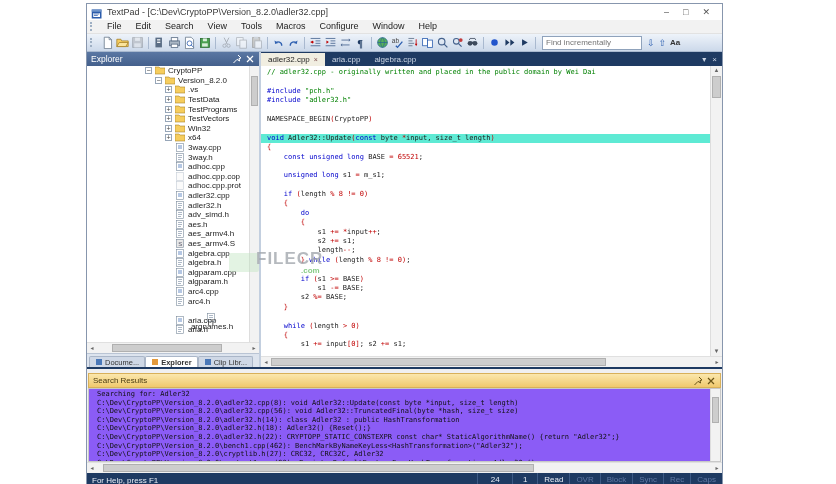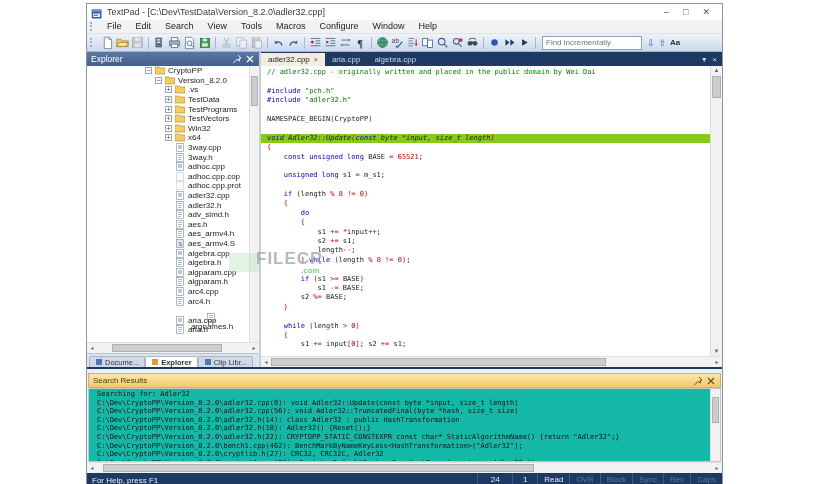--- a/index.html
+++ b/index.html
@@ -63,34 +63,34 @@
   .tabbar{height:14px;background:#1e3a62;display:flex;align-items:flex-end;flex:0 0 auto;color:#cdd7e6;}
   .etab{font-size:8px;padding:1px 7px 1px 7px;height:13px;box-sizing:border-box;display:flex;align-items:center;gap:4px;}
   .etab.active{background:#f1eee1;color:#222;}
   .etab .tclose{font-size:7px;color:#7a4a4a;}
   .tabbar-right{margin-left:auto;display:flex;align-items:center;gap:6px;color:#cdd7e6;
     font-size:8px;padding:0 5px;height:100%;}
   .codewrap{flex:1;position:relative;overflow:hidden;background:#fff;}
   .code{position:absolute;left:0;top:2px;right:11px;font-family:"DejaVu Sans Mono","Liberation Mono",monospace;
     font-size:7px;line-height:9.4px;color:#1a1a1a;}
   .cl{white-space:pre;padding-left:6px;height:9.4px;}
-  .cl.hl{background:#84cc16;font-style:italic;}
+  .cl.hl{background:#5eead4;}
   .cm{color:#008000;} .kw{color:#0000cc;} .st{color:#008000;} .op{color:#c00000;} .tx{color:#1a1a1a;}
   .edit-vscroll{position:absolute;right:0;top:0;width:11px;height:100%;background:#f2f2f2;border-left:1px solid #ddd;}
   .edit-vscroll .arr{display:block;font-size:6px;color:#666;text-align:center;height:9px;line-height:9px;}
   .edit-vscroll .sb-thumb{position:absolute;left:1px;width:9px;top:10px;height:22px;}
   .edit-vscroll .arr.bot{position:absolute;bottom:0;width:100%;}
   
   .searchpanel{flex:0 0 106px;display:flex;flex-direction:column;background:#f0f0f0;min-height:0;border-radius:8px;}
   .panel-topline{height:2px;background:#1e3a62;flex:0 0 auto;}
   .panel-gap{height:4px;flex:0 0 auto;}
   .panel-caption{height:13px;background:linear-gradient(#fbe7ad,#f0c96d);border:1px solid #d8b05a;
     display:flex;align-items:center;font-size:8px;color:#4a3b10;padding:0 4px;flex:0 0 auto;margin:0 1px;}
   .panel-caption .cap-label{flex:1;}
-  .panel-body{flex:1;background:#14b8a6;position:relative;overflow:hidden;border:1px solid #c8c8c8;margin:0 1px;}
+  .panel-body{flex:1;background:#8b5cf6;position:relative;overflow:hidden;border:1px solid #c8c8c8;margin:0 1px;}
   .results{position:absolute;left:0;top:1px;right:10px;font-family:"DejaVu Sans Mono","Liberation Mono",monospace;
     font-size:7px;line-height:8.6px;color:#111;}
   .rl{white-space:pre;padding-left:8px;}
   .res-vscroll{position:absolute;right:0;top:0;width:9px;height:100%;background:#f2f2f2;border-left:1px solid #ddd;}
   .res-vscroll .sb-thumb{position:absolute;left:1px;width:7px;top:8px;height:26px;}
   
   .statusbar{flex:0 0 14px;background:#1e3a62;color:#e8edf5;font-size:8px;display:flex;align-items:center;}
   .sb-help{flex:1;padding-left:5px;}
   .sb-cell{border-left:1px solid #3d5a85;padding:0 6px;line-height:14px;text-align:center;}
   .sb-cell.dim{color:#5f77a2;}
@@ -109,21 +109,21 @@
 
     <div class="titlebar">
       <span class="app-icon">
         <svg viewBox="0 0 16 16">
             <rect x="1" y="2" width="13" height="12" fill="#2b5cab"></rect>
             <rect x="1" y="2" width="13" height="3" fill="#6f94c9"></rect>
             <rect x="3" y="7" width="9" height="5" fill="#fff"></rect>
             <path d="M4 8h7M4 10h5" stroke="#2b5cab" stroke-width="1"></path>
           </svg>
       </span>
-      <span class="title">TextPad - [C:\Dev\TestData\Version_8.2.0\adler32.cpp]</span>
+      <span class="title">TextPad - [C:\Dev\CryptoPP\Version_8.2.0\adler32.cpp]</span>
       <span class="winbtns">
         <span>–</span>
         <span>□</span>
         <span>✕</span>
       </span>
     </div>
 
     <div class="menubar">
       <span class="grip"></span>
       <span id="menu-items"><span class="menu-item">File</span><span class="menu-item">Edit</span><span class="menu-item">Search</span><span class="menu-item">View</span><span class="menu-item">Tools</span><span class="menu-item">Macros</span><span class="menu-item">Configure</span><span class="menu-item">Window</span><span class="menu-item">Help</span></span>

